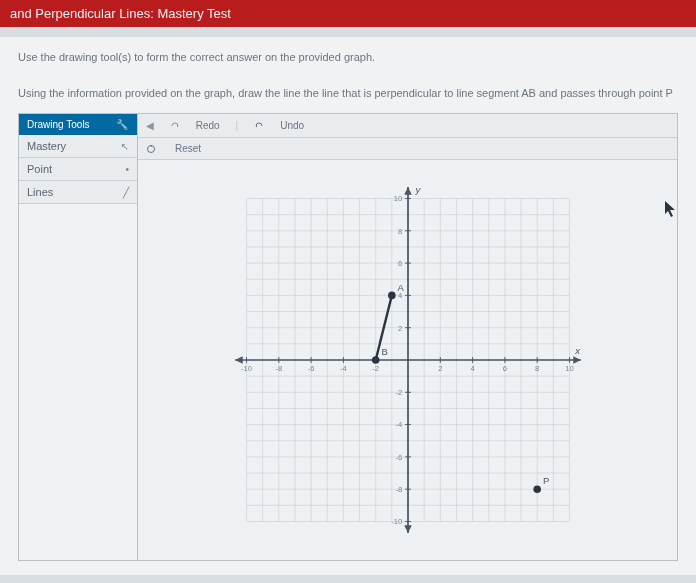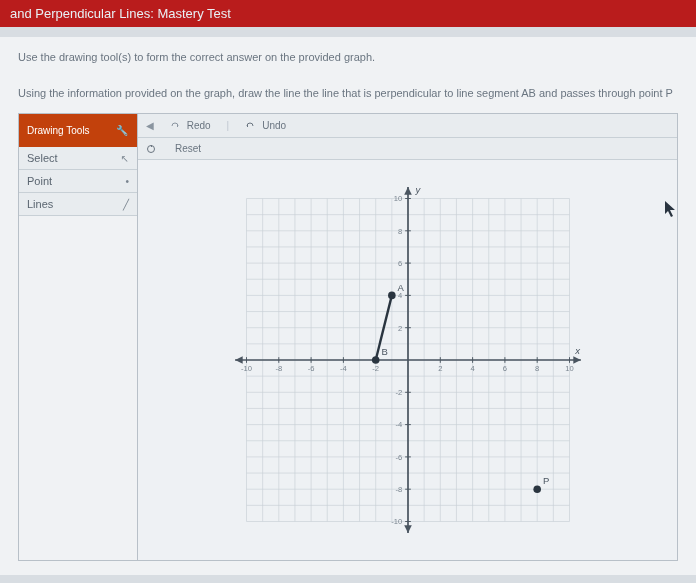--- a/index.html
+++ b/index.html
@@ -3,28 +3,28 @@
 <meta charset="utf-8">
 <style>
 *{margin:0;padding:0;box-sizing:border-box;font-family:Arial,Helvetica,sans-serif}
 body{background:#d8dde2;width:696px;height:583px;overflow:hidden}
 .header{background:#b91c1c;color:#e8f0f5;padding:6px 10px;font-size:13px}
 .page{background:#f0f2f4;margin:10px 0 0 0;padding:14px 18px}
 .instr1{color:#6a7580;font-size:11px;margin-bottom:24px}
 .instr2{color:#6a7580;font-size:11px;margin-bottom:14px}
 .tool-area{display:flex;gap:0}
 .tool-panel{width:120px;border:1px solid #b8c0c8;font-size:11px}
-.tool-header{background:#c2410c;color:#fff;padding:11px 8px;display:flex;justify-content:space-between;align-items:center;font-size:10px}
+.tool-header{background:#0369a1;color:#fff;padding:5px 8px;display:flex;justify-content:space-between;align-items:center;font-size:10px}
 .tool-header .wrench{font-size:10px}
 .tool-row{background:#e8ecef;border-bottom:1px solid #c8d0d6;padding:5px 8px;color:#5a6570;display:flex;justify-content:space-between;align-items:center;cursor:pointer}
 .tool-ico{font-size:10px;color:#7a8590}
 .canvas-panel{flex:1;border:1px solid #b8c0c8;border-left:none}
 .canvas-toolbar{background:#e8ecef;border-bottom:1px solid #c8d0d6;padding:4px 8px;display:flex;align-items:center;gap:10px;font-size:10px;color:#8a95a0}
 .canvas-toolbar .hint{flex:1}
-.canvas-toolbar .btn{display:flex;align-items:center;gap:7px;color:#6a7580;cursor:pointer;padding:2px 6px}
+.canvas-toolbar .btn{display:flex;align-items:center;gap:16px;color:#6a7580;cursor:pointer;padding:2px 6px}
 .canvas-toolbar .btn svg{width:10px;height:10px}
 .canvas-toolbar .sep{color:#c0c8d0}
 .reset-row{background:#e8ecef;border-bottom:1px solid #c8d0d6;padding:5px 8px;font-size:10px;color:#6a7580;display:flex;align-items:center;gap:4px}
 .reset-row svg{width:10px;height:10px}
 .graph-wrap{background:#eef1f4;padding:10px;display:flex;justify-content:center}
 .graph{position:relative;width:380px;height:380px;background:#eef1f4}
 .graph svg{width:100%;height:100%}
 .cursor{position:absolute;top:200px;right:18px;font-size:14px;color:#2a3540;pointer-events:none}
 </style>
 </head>
@@ -39,21 +39,21 @@
   <p class="instr2">Using the information provided on the graph, draw the line the line that is perpendicular to line segment AB and passes through point P</p>
 
   <div class="tool-area">
 
     <div class="tool-panel">
       <div class="tool-header">
         <span>Drawing Tools</span>
         <span class="wrench">🔧</span>
       </div>
       <div class="tool-row">
-        <span>Select</span>
+        <span>Mastery</span>
         <span class="tool-ico">↖</span>
       </div>
       <div class="tool-row">
         <span>Point</span>
         <span class="tool-ico">•</span>
       </div>
       <div class="tool-row">
         <span>Lines</span>
         <span class="tool-ico">╱</span>
       </div>

